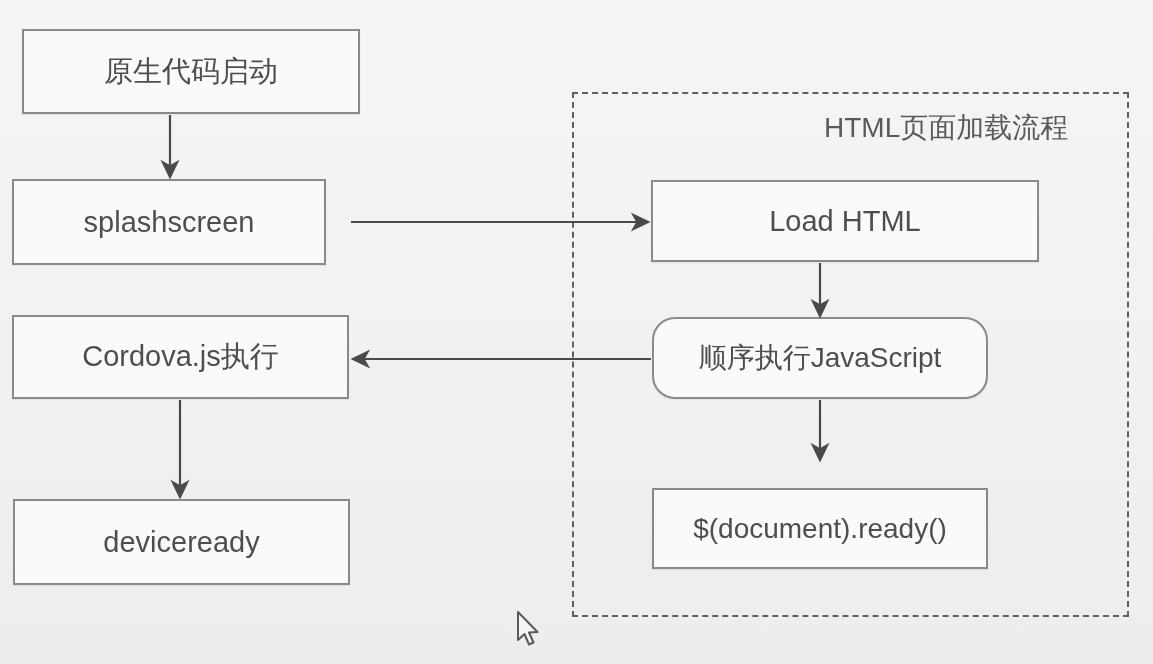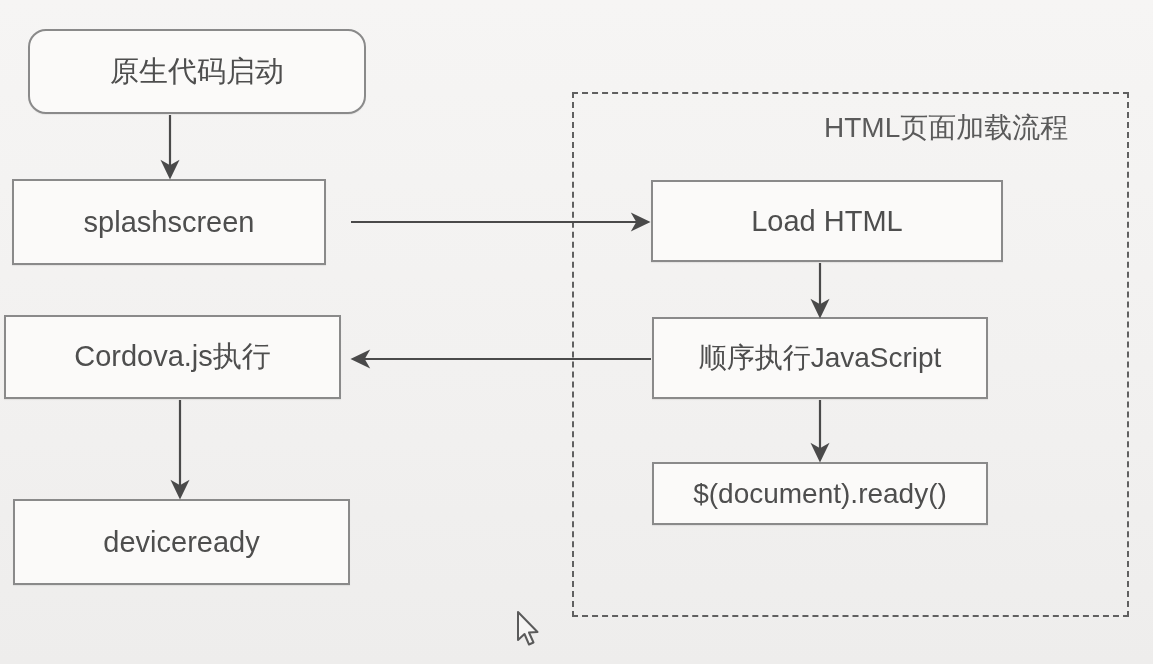--- a/index.html
+++ b/index.html
@@ -24,27 +24,27 @@
     background: #fbfaf9;
     border: 2px solid #8a8a8a;
     box-shadow: 0 1px 1px rgba(0,0,0,0.06);
     display: flex;
     align-items: center;
     justify-content: center;
     color: #4e4e4e;
     font-size: 29px;
     white-space: nowrap;
   }
-  #n-native  { left: 28px;  top: 29px;  width: 338px; height: 85px; border-radius: 18px; }
+  #n-native  { left: 22px;  top: 29px;  width: 338px; height: 85px; }
   #n-splash  { left: 12px;  top: 179px; width: 314px; height: 86px; }
-  #n-cordova { left: 4px;  top: 315px; width: 337px; height: 84px; }
+  #n-cordova { left: 12px;  top: 315px; width: 337px; height: 84px; }
   #n-device  { left: 13px;  top: 499px; width: 337px; height: 86px; }
-  #n-load    { left: 651px; top: 180px; width: 352px; height: 82px; }
-  #n-js      { left: 652px; top: 317px; width: 336px; height: 82px; font-size: 28px; }
-  #n-ready   { left: 652px; top: 462px; width: 336px; height: 63px; font-size: 28px; }
+  #n-load    { left: 651px; top: 180px; width: 388px; height: 82px; }
+  #n-js      { left: 652px; top: 317px; width: 336px; height: 82px; font-size: 28px; border-radius: 23px; }
+  #n-ready   { left: 652px; top: 488px; width: 336px; height: 81px; font-size: 28px; }
   .group-border {
     position: absolute;
     box-sizing: border-box;
     left: 572px;
     top: 92px;
     width: 557px;
     height: 525px;
     border: 2px dashed #606060;
     background: transparent;
   }

